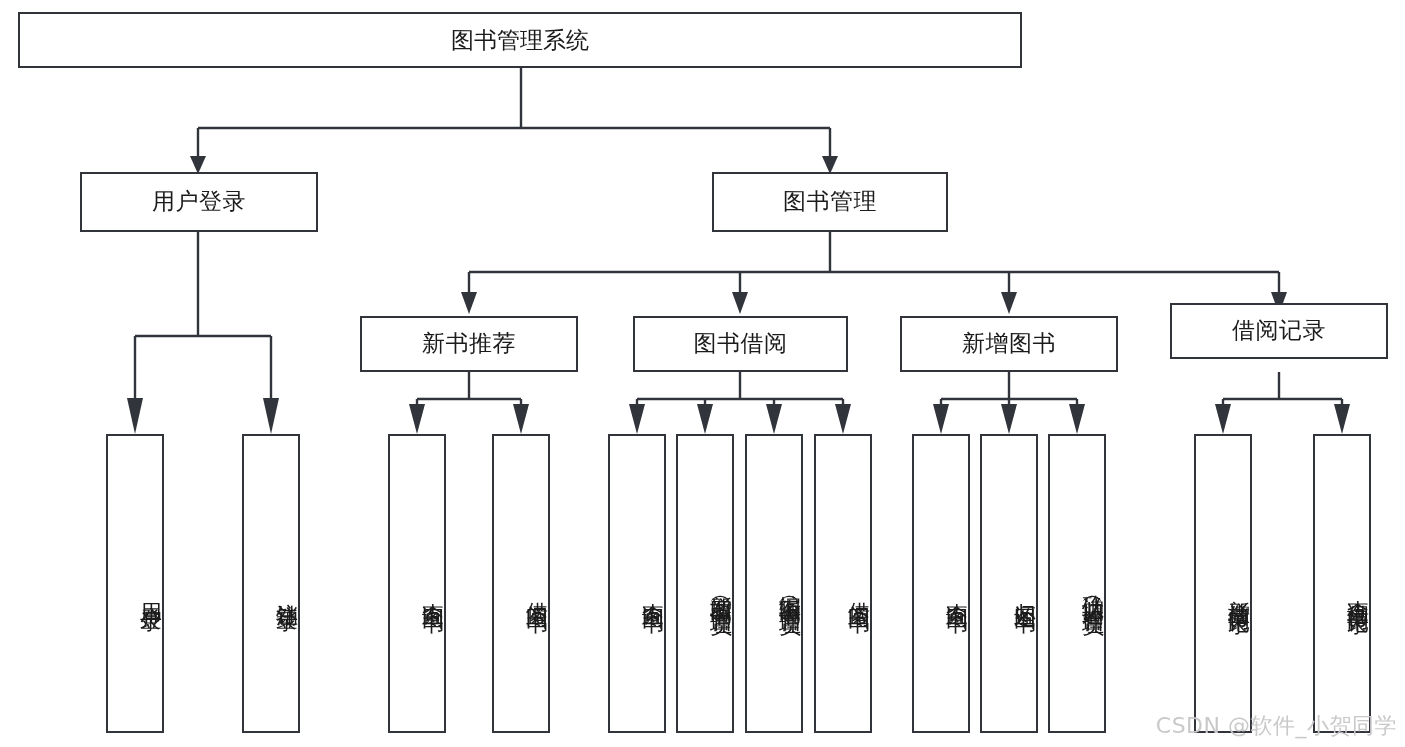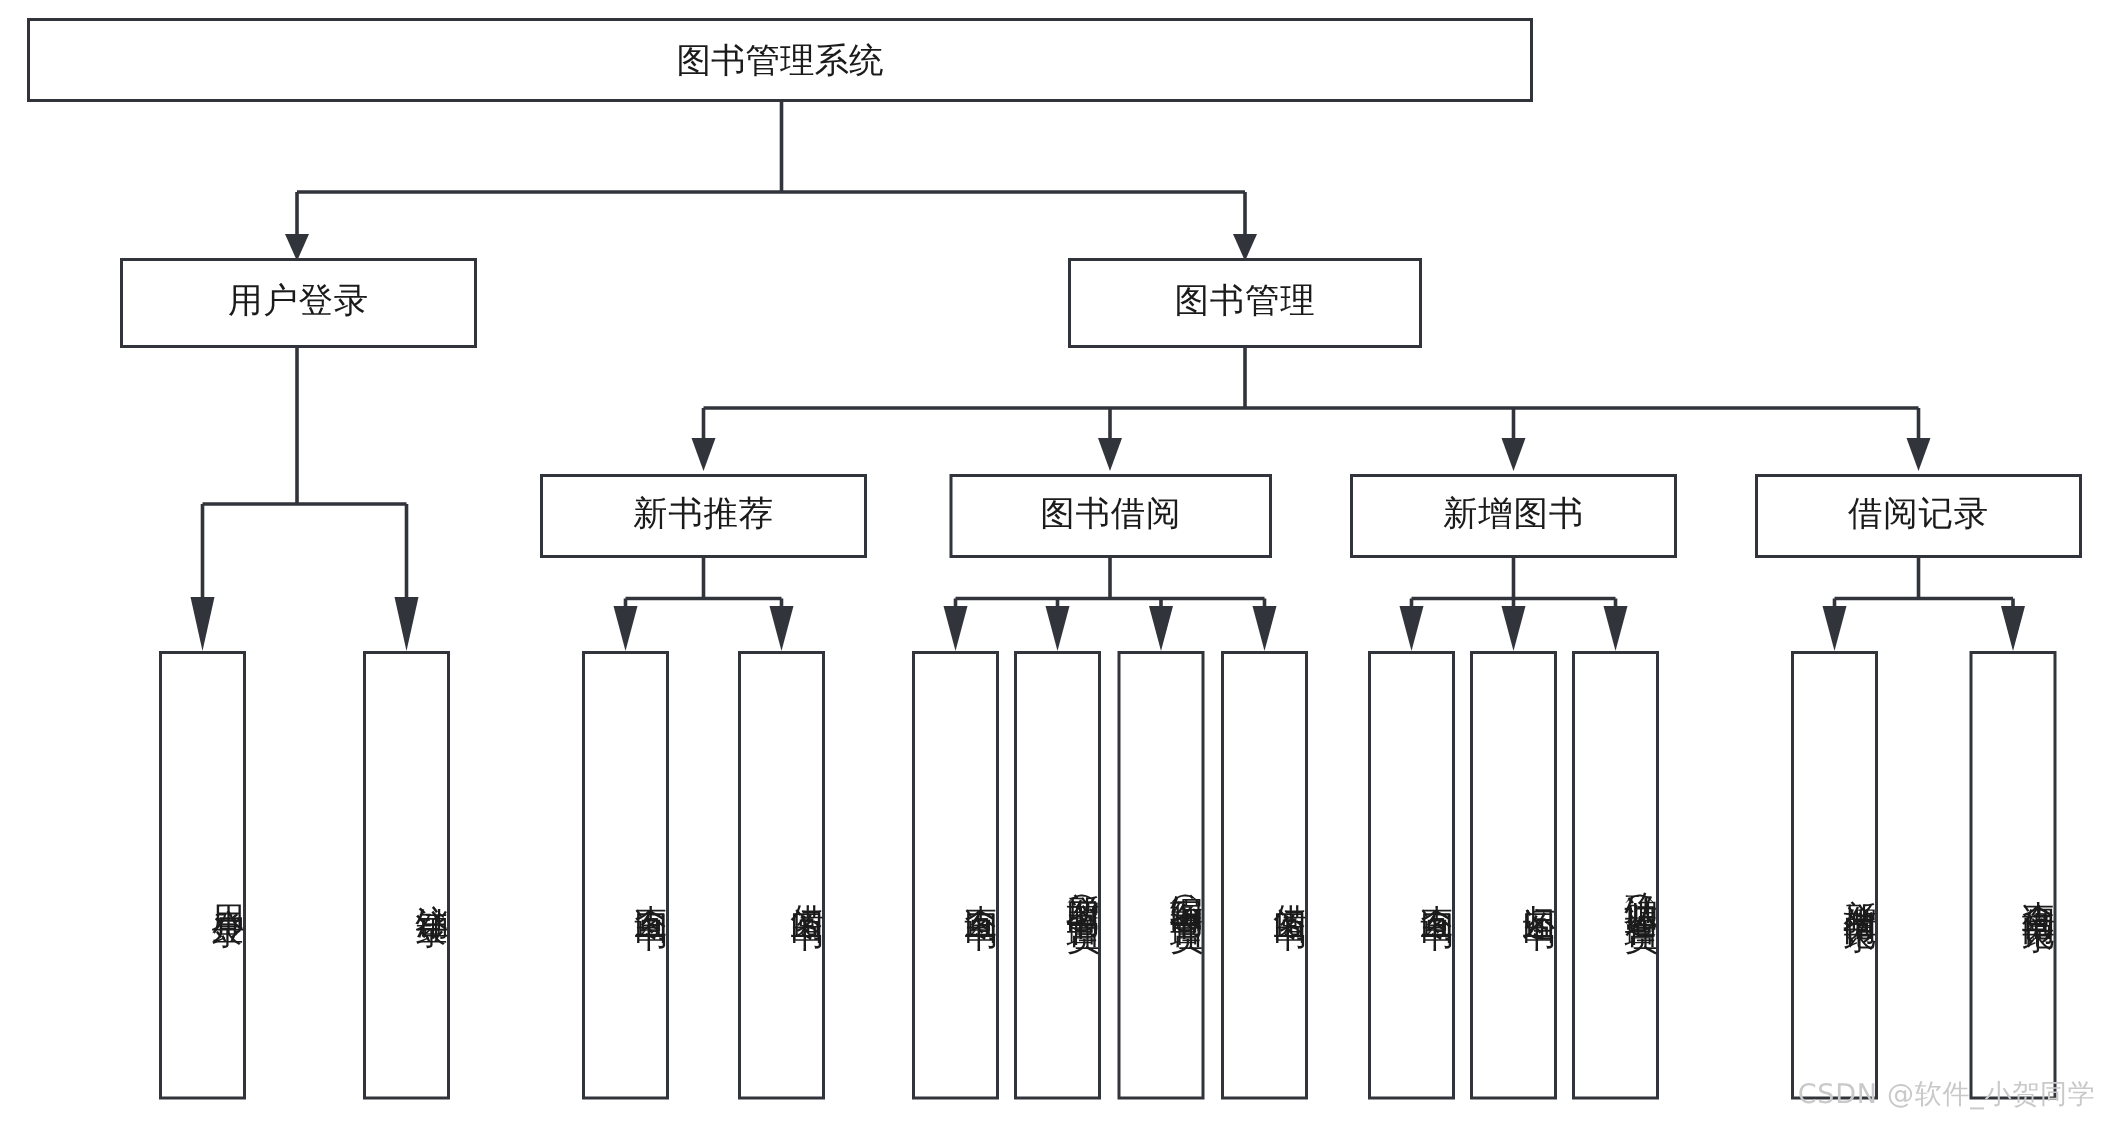--- a/index.html
+++ b/index.html
@@ -60,21 +60,21 @@
     stroke-width: 2.4;
     fill: none;
   }
   #wires polygon {
     fill: #31343a;
   }
   .watermark {
     position: absolute;
     right: 8px;
     bottom: 6px;
-    font-size: 18px;
+    font-size: 22px;
     color: #c9c9c9;
     letter-spacing: 0.5px;
     white-space: nowrap;
   }
 </style>
 </head>
 <body>
 
 <div id="canvas">
 
@@ -143,21 +143,21 @@
   </svg>
 
   <div class="node node-root" style="left:18px; top:12px; width:1004px; height:56px;">图书管理系统</div>
 
   <div class="node node-h" style="left:80px; top:172px; width:238px; height:60px;">用户登录</div>
   <div class="node node-h" style="left:360px; top:316px; width:218px; height:56px;">新书推荐</div>
 
   <div class="node node-h" style="left:712px; top:172px; width:236px; height:60px;">图书管理</div>
   <div class="node node-h" style="left:633px; top:316px; width:215px; height:56px;">图书借阅</div>
   <div class="node node-h" style="left:900px; top:316px; width:218px; height:56px;">新增图书</div>
-  <div class="node node-h" style="left:1170px; top:316px; width:218px; height:56px;">借阅记录</div>
+  <div class="node node-h" style="left:1170px; top:303px; width:218px; height:56px;">借阅记录</div>
 
   <div class="node node-v" style="left:106px; top:434px; width:58px; height:299px;">用户登录</div>
   <div class="node node-v" style="left:242px; top:434px; width:58px; height:299px;">注销登录</div>
 
   <div class="node node-v" style="left:388px; top:434px; width:58px; height:299px;">查询图书</div>
   <div class="node node-v" style="left:492px; top:434px; width:58px; height:299px;">借阅图书</div>
 
   <div class="node node-v" style="left:608px; top:434px; width:58px; height:299px;">查询图书</div>
   <div class="node node-v" style="left:676px; top:434px; width:58px; height:299px;">新增图书（管理员）</div>
   <div class="node node-v" style="left:745px; top:434px; width:58px; height:299px;">编辑图书（管理员）</div>

